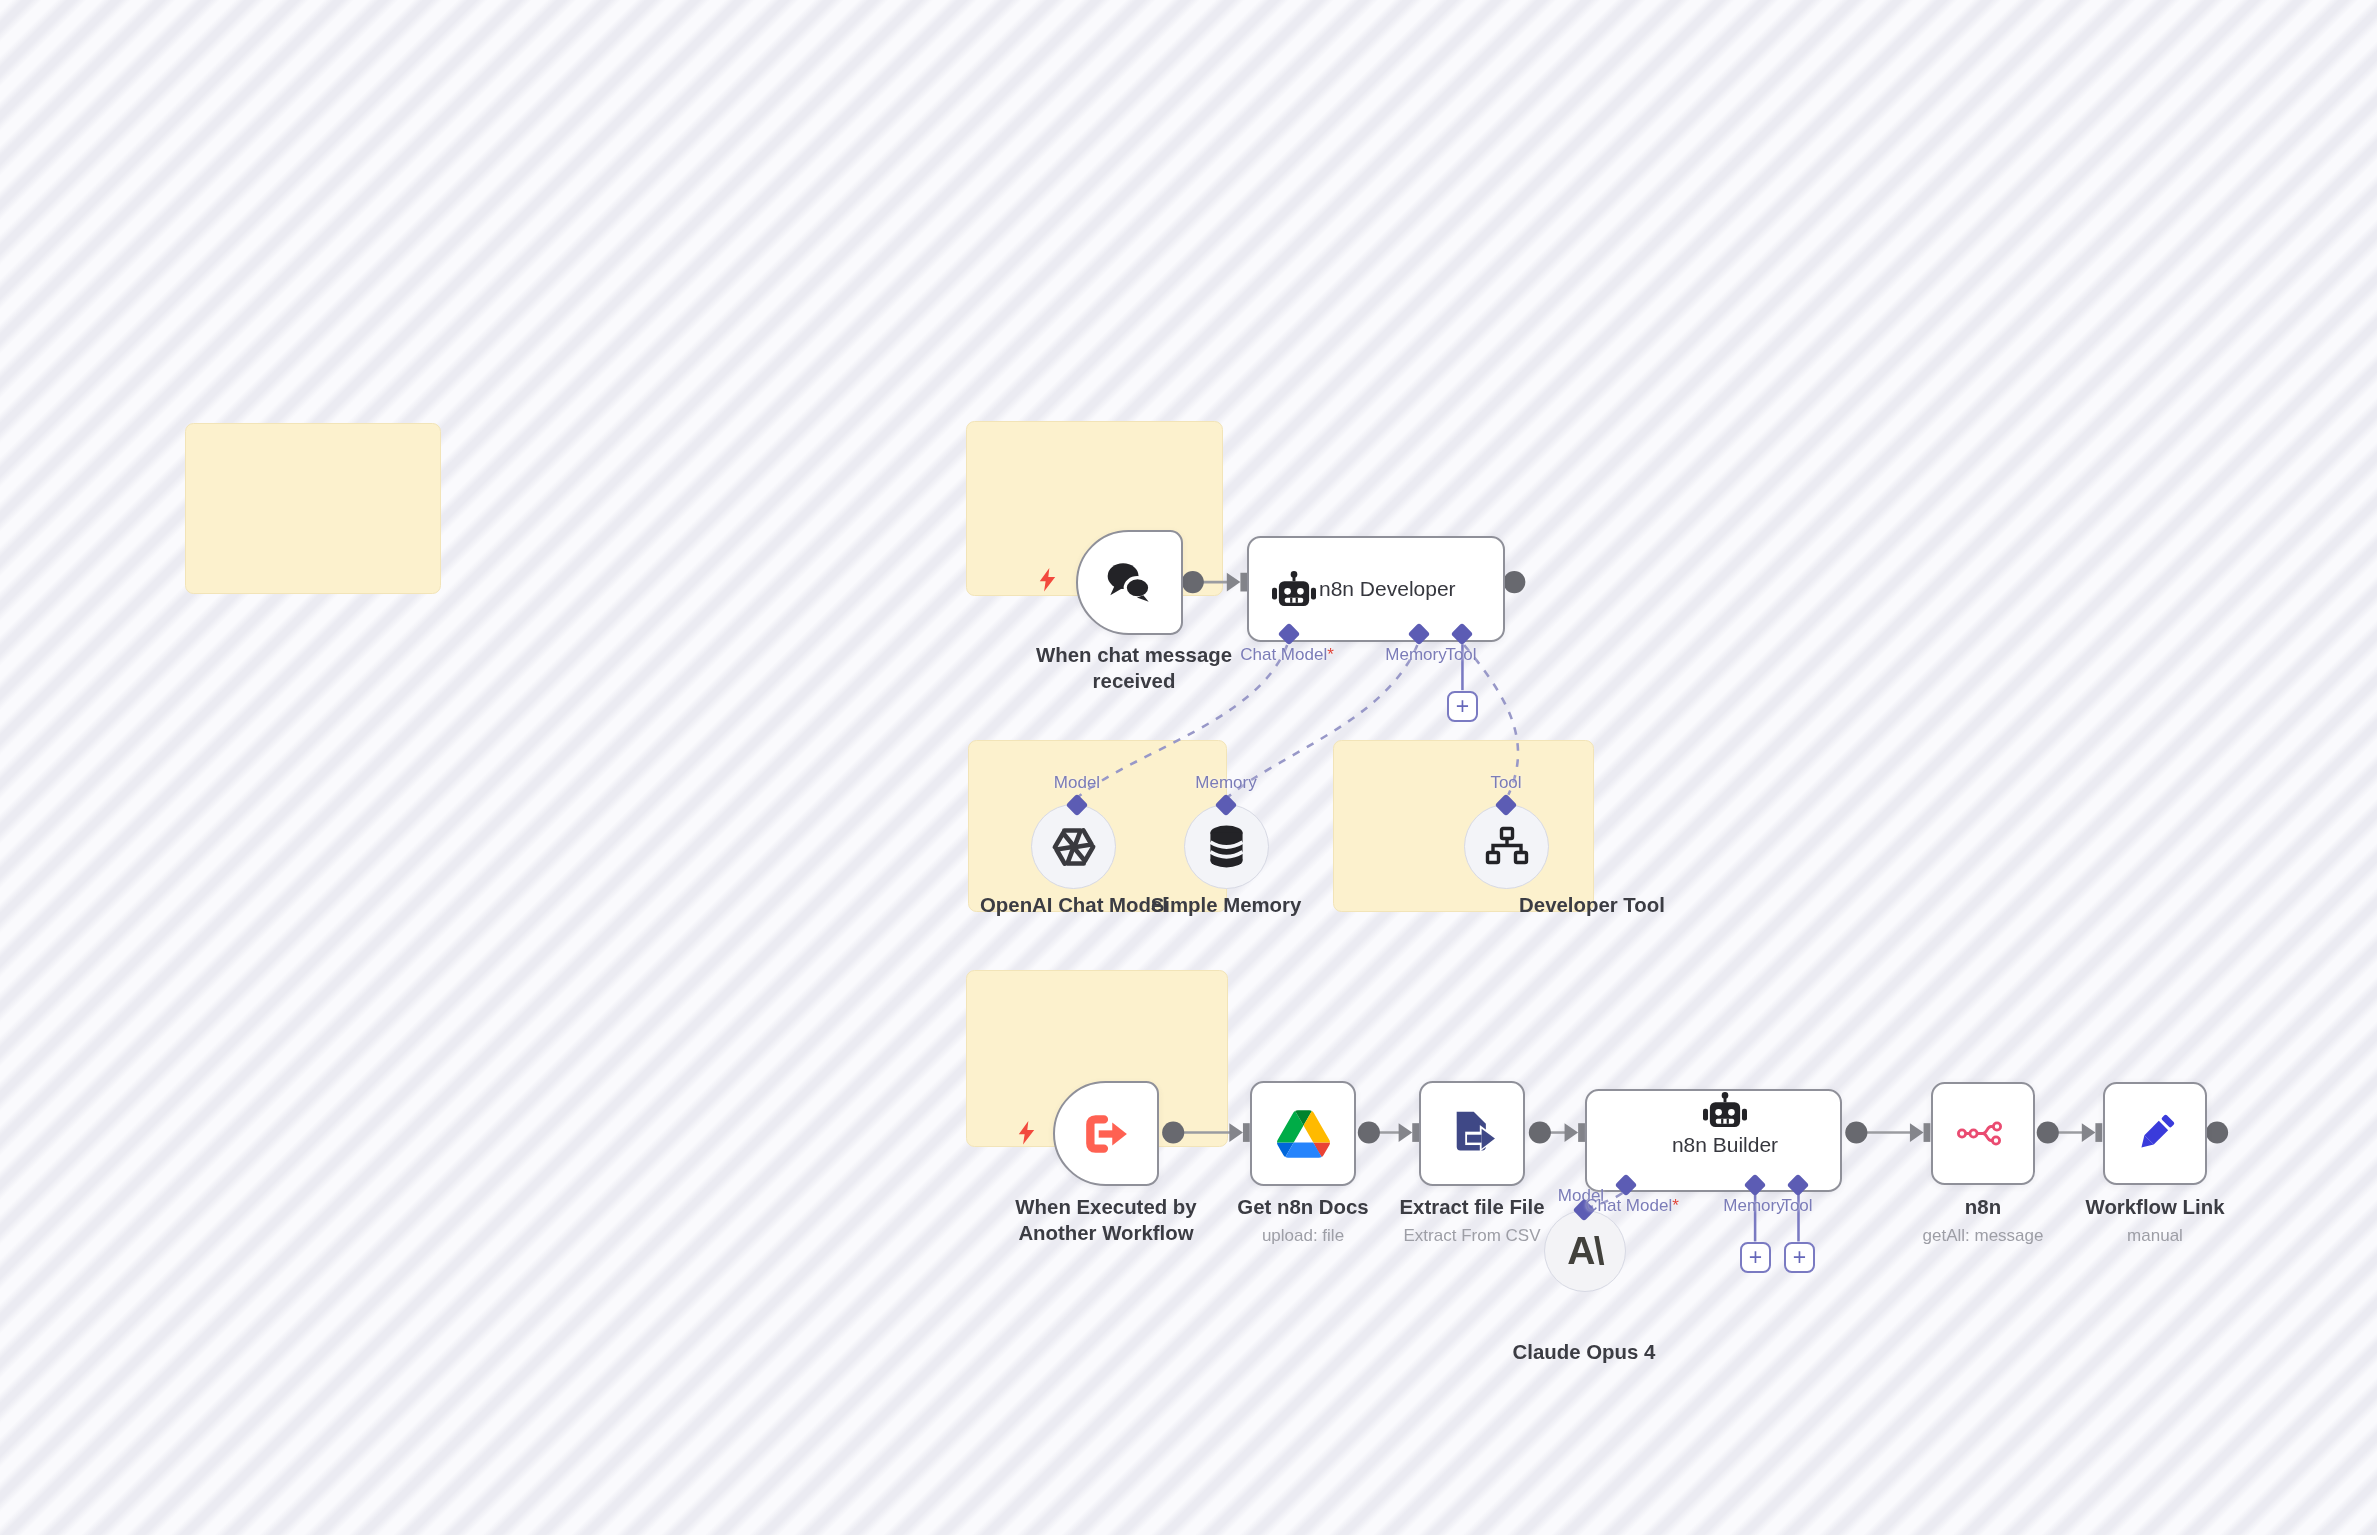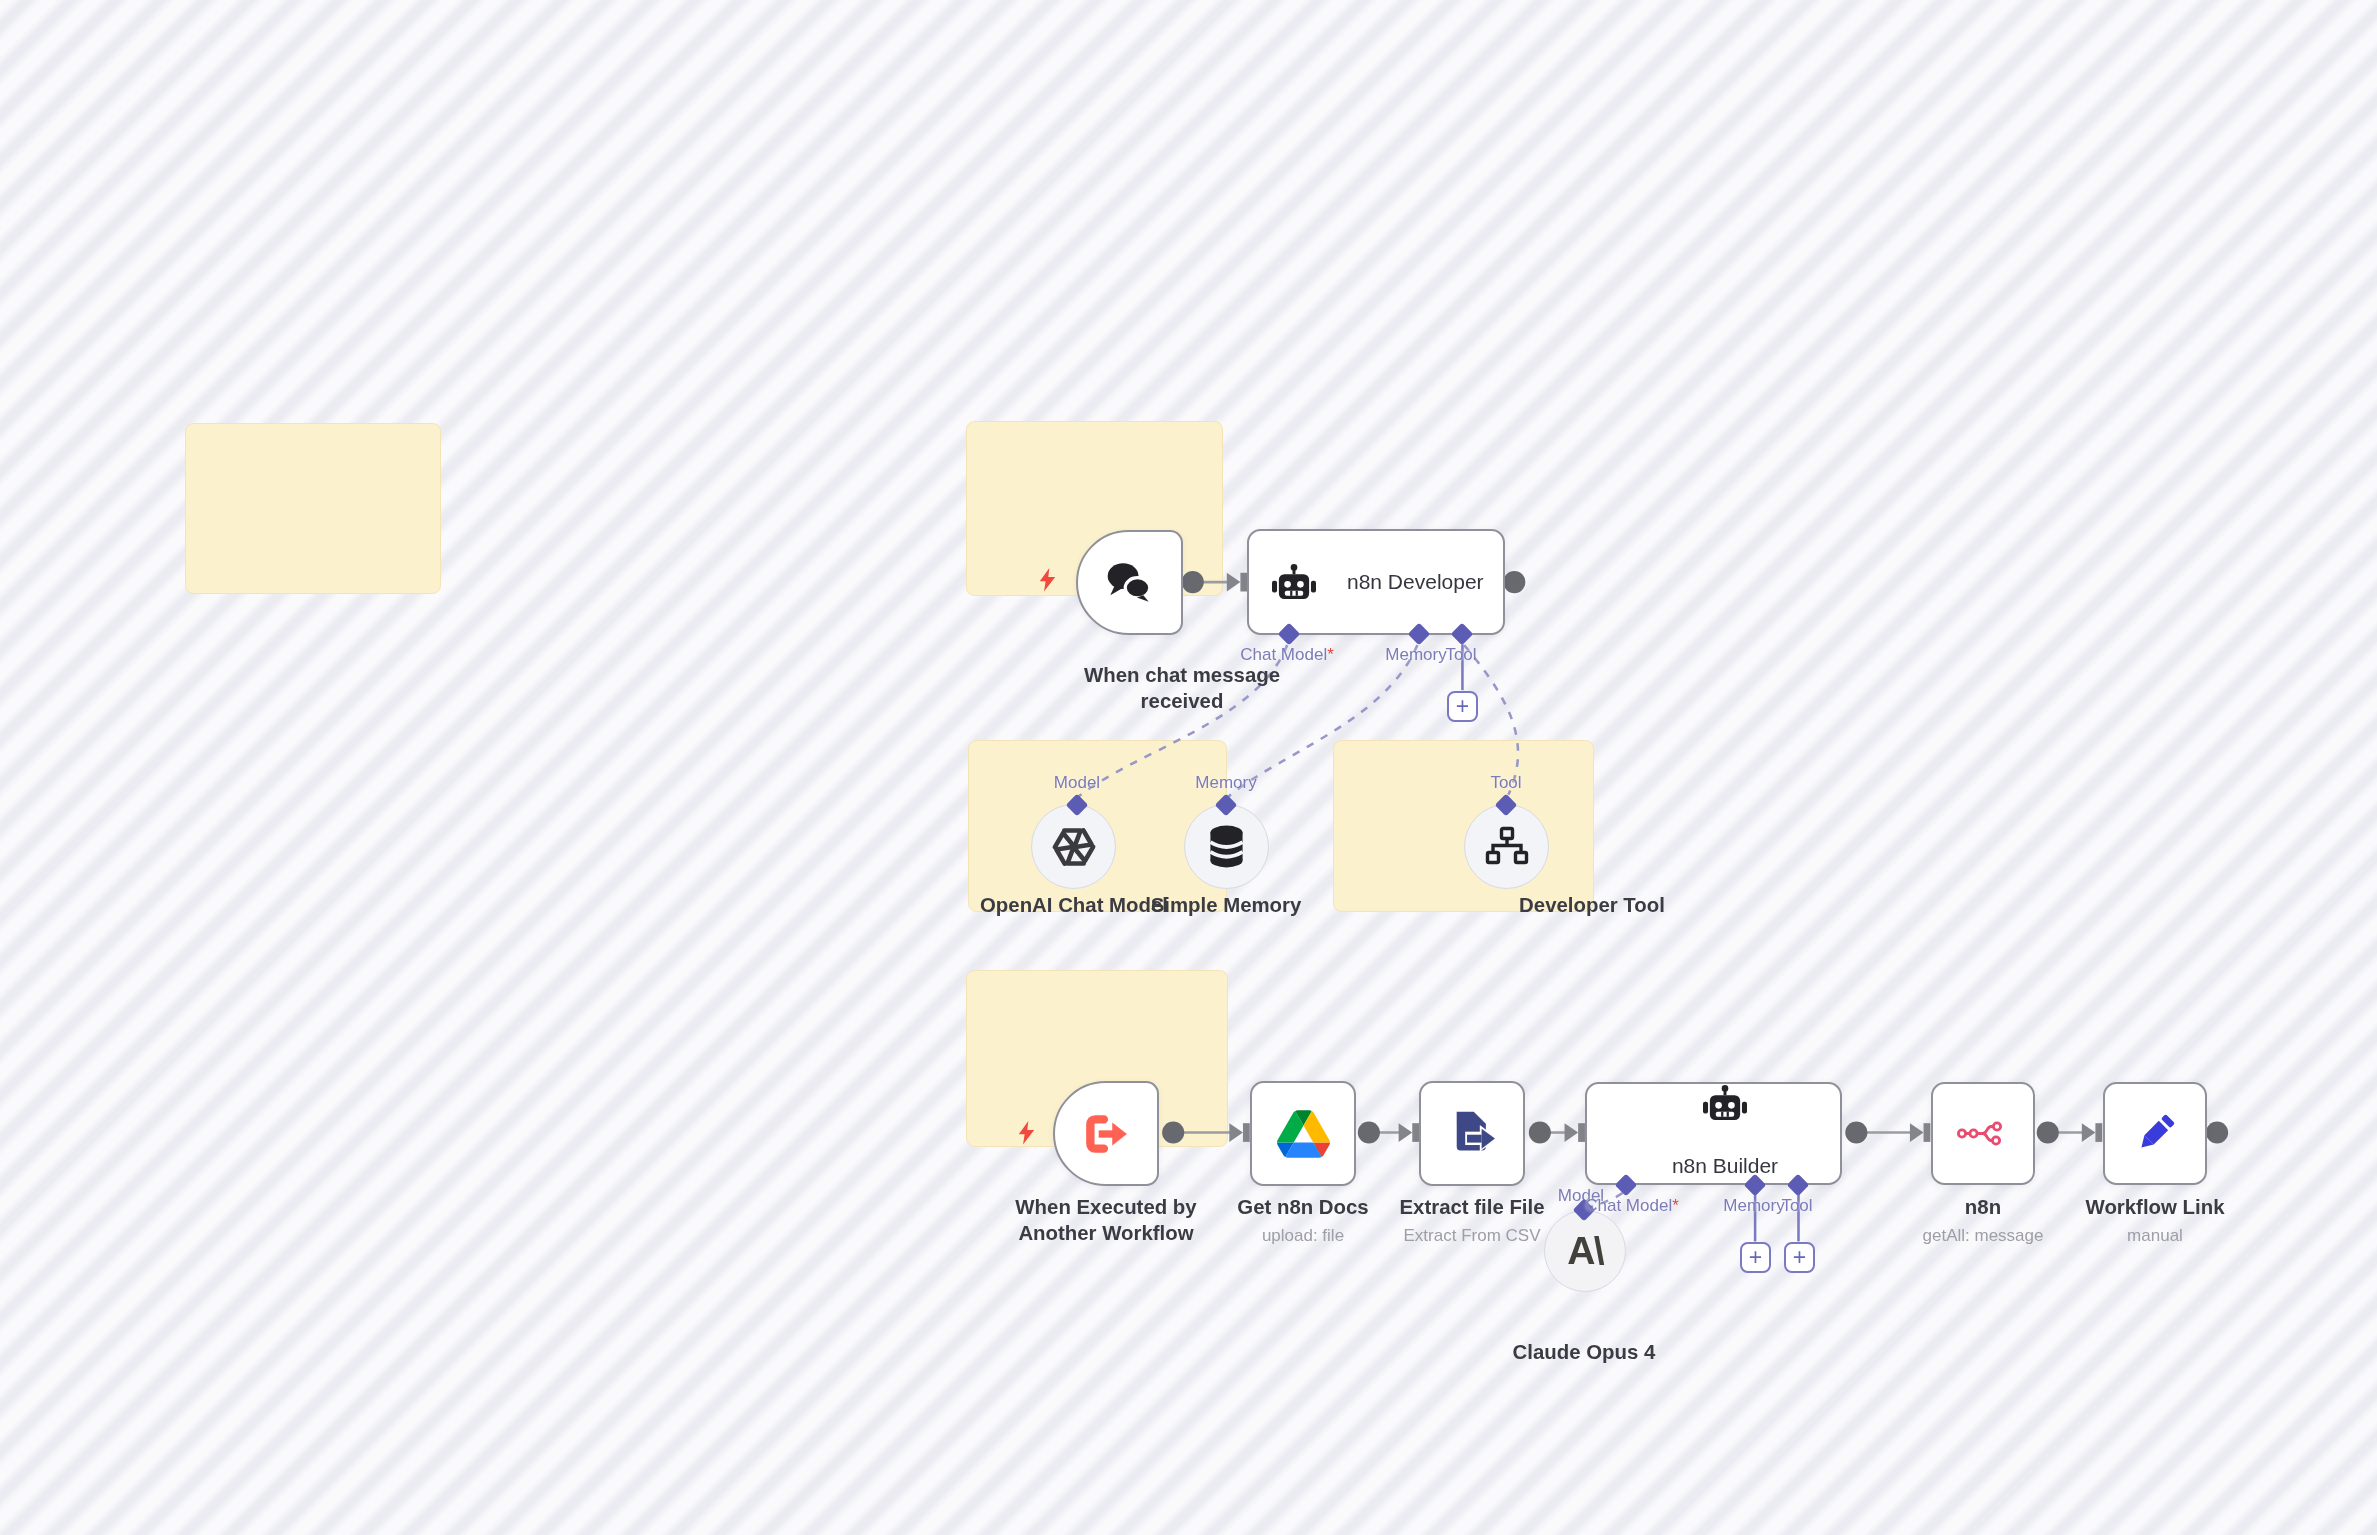--- a/index.html
+++ b/index.html
@@ -5,21 +5,21 @@
   html,body{margin:0;padding:0;width:2377px;height:1536px;overflow:hidden;
     font-family:"Liberation Sans","DejaVu Sans",sans-serif;}
   #canvas{position:absolute;inset:0;width:2377px;height:1536px;
     background:repeating-linear-gradient(135deg,
       #fafafd 0px,#fafafd 8.5px,#ebebf2 16px,#ebebf2 22px,#fafafd 30px,#fafafd 31.5px);}
   .sticky{position:absolute;background:#fcf1cd;border:0.9px solid #f2e4b8;border-radius:8.5px;z-index:0;}
   #wires{position:absolute;left:0;top:0;z-index:1;}
   .node{position:absolute;background:#ffffff;border:2.6px solid #8f9099;border-radius:13.6px;
     box-sizing:border-box;z-index:2;box-shadow:0 1.7px 6.8px rgba(70,70,95,.07);}
   .trigger{border-radius:56px 13.6px 13.6px 56px;}
-  .agent{display:flex;align-items:center;gap:31px;padding-left:23px;}
+  .agent{display:flex;align-items:center;gap:3px;padding-left:23px;margin-top:7px;}
   .agent-title{font-size:21px;font-weight:500;color:#36373e;white-space:nowrap;}
   .icon-center{display:flex;align-items:center;justify-content:center;width:100%;height:100%;}
   .circle{position:absolute;background:#f3f4f8;border:1.7px solid #d7d9e4;border-radius:50%;
     box-sizing:border-box;z-index:2;display:flex;align-items:center;justify-content:center;}
   .diamond{position:absolute;width:16px;height:16px;background:#5c5cb4;border-radius:3px;
     transform:rotate(45deg);z-index:3;}
   .plus{position:absolute;width:31px;height:31px;background:#fff;border:2.6px solid #7a7ac2;
     border-radius:7.7px;box-sizing:border-box;z-index:3;display:flex;align-items:center;
     justify-content:center;font-size:23px;line-height:1;color:#6567ba;font-weight:500;cursor:pointer;}
   .c-label{position:absolute;transform:translateX(-50%);font-size:17px;font-weight:500;
@@ -113,21 +113,21 @@
       <rect x="7.5" y="12" width="33" height="27" rx="6" fill="#232327"></rect>
       <circle cx="17" cy="23" r="3.6" fill="#fff"></circle>
         <circle cx="31" cy="23" r="3.6" fill="#fff"></circle>
       <rect x="14" y="30" width="20" height="5.5" rx="2" fill="#fff"></rect>
       <rect x="19.8" y="30" width="2.4" height="5.5" fill="#232327"></rect>
       <rect x="25.8" y="30" width="2.4" height="5.5" fill="#232327"></rect>
     </svg>
     <span class="agent-title">n8n Developer</span>
   </div>
 
-  <div class="n-label" style="left:1182px;top:643px;margin-top:20px;">
+  <div class="n-label" style="left:1134px;top:643px;">
     <span>When chat message</span><br>
     <span>received</span>
   </div>
 
   <div class="diamond" style="left:1281px;top:626px;"></div>
   <div class="diamond" style="left:1411px;top:626px;"></div>
   <div class="diamond" style="left:1454px;top:626px;"></div>
   <div class="c-label" style="left:1287px;top:645px;"><span>Chat Model</span><span class="req">*</span></div>
   <div class="c-label" style="left:1416px;top:645px;"><span>Memory</span></div>
   <div class="c-label" style="left:1461px;top:645px;"><span>Tool</span></div>

